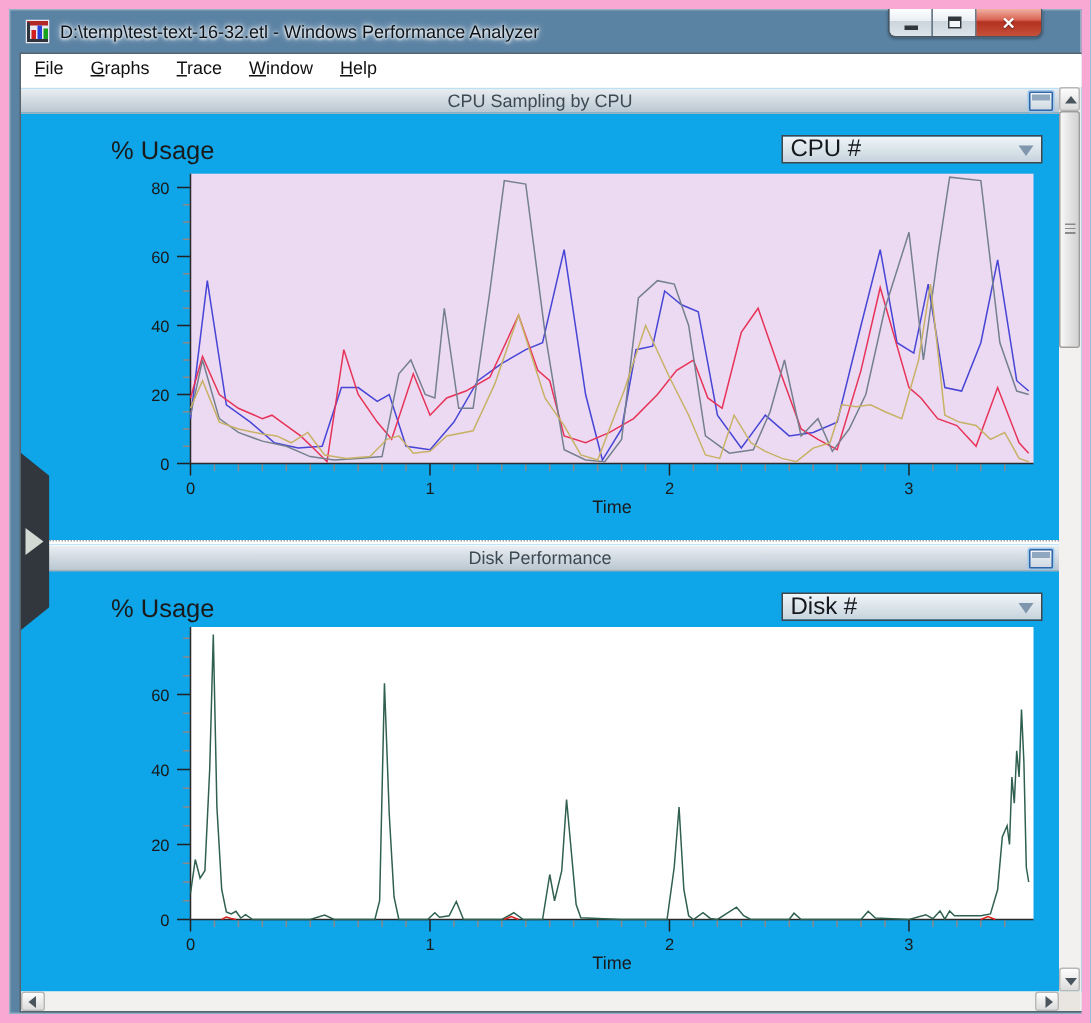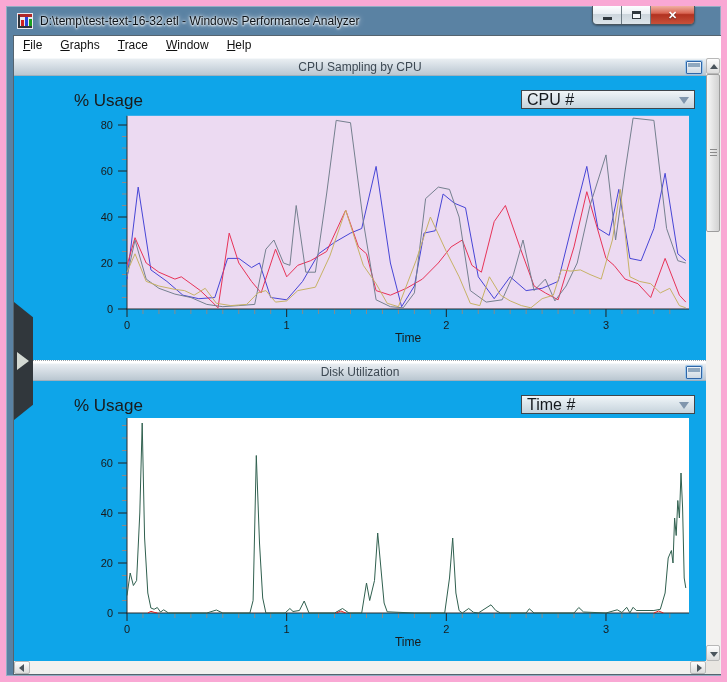--- a/index.html
+++ b/index.html
@@ -230,21 +230,21 @@
         <div class="usage-label">% Usage</div>
         <div class="dropdown">
           <span>CPU #</span>
           <div class="dd-arrow"></div>
         </div>
       </div>
 
       <div class="splitter"></div>
 
       <div class="panel-header disk">
-        <span>Disk Utilization</span>
+        <span>Disk Performance</span>
         <div class="expand-btn">
             <div class="cap"></div>
           </div>
       </div>
 
       <div class="chart-region disk">
         <svg id="svg-disk" class="chart-svg" viewBox="0 0 692 280">
             <rect x="113" y="37" width="562" height="195" fill="#ffffff"></rect>
             <line x1="108" y1="219.5" x2="113" y2="219.5" stroke="#8a8a8a" stroke-width="1"></line>
             <line x1="108" y1="207" x2="113" y2="207" stroke="#8a8a8a" stroke-width="1"></line>
@@ -308,21 +308,21 @@
             <line x1="113" y1="37" x2="113" y2="232" stroke="#2a2a2a" stroke-width="1"></line>
             <line x1="112" y1="232" x2="675" y2="232" stroke="#2a2a2a" stroke-width="1"></line>
             <polyline points="113.0,214.5 116.2,192.0 119.4,204.5 122.6,199.5 125.8,132.0 128.2,42.0 130.6,157.0 133.8,212.0 136.9,227.0 140.1,228.3 143.3,226.5 146.5,231.0 149.7,228.8 154.5,232.0 192.8,232.0 202.4,229.0 208.8,232.0 235.9,232.0 239.1,219.5 242.3,74.5 245.5,162.0 248.7,217.0 251.9,232.0 271.1,232.0 275.9,227.5 279.0,230.5 285.4,229.5 290.2,220.0 295.0,232.0 320.6,232.0 328.5,227.5 334.9,232.0 347.7,232.0 352.5,202.0 355.7,219.5 360.5,199.5 363.7,152.0 366.9,187.0 370.1,222.0 373.2,230.8 400.4,232.0 430.7,232.0 435.5,197.0 438.7,157.0 441.9,212.0 445.1,229.5 448.3,232.0 454.7,227.5 459.5,231.3 464.3,232.0 477.0,223.8 481.8,229.5 486.6,232.0 512.1,232.0 515.3,227.8 520.1,232.0 560.0,232.0 564.8,226.5 569.6,231.0 592.0,232.0 603.2,228.8 607.9,231.5 612.7,226.3 615.9,231.8 619.1,226.3 622.3,229.5 639.9,229.5 646.3,228.3 651.1,212.0 654.2,177.0 657.4,169.5 659.0,182.0 660.6,137.0 662.2,154.5 663.8,119.5 665.4,137.0 667.0,92.0 668.6,127.0 670.2,197.0 671.8,207.0" fill="none" stroke="#30604f" stroke-width="1"></polyline>
             <polyline points="133.8,232.0 136.9,230.3 140.1,231.3 143.3,232.0" fill="none" stroke="#dd2222" stroke-width="1"></polyline>
             <polyline points="322.2,232.0 326.9,230.0 331.7,232.0" fill="none" stroke="#dd2222" stroke-width="1"></polyline>
             <polyline points="639.9,232.0 644.7,230.0 649.5,232.0" fill="none" stroke="#dd2222" stroke-width="1"></polyline>
             <text x="394" y="265" text-anchor="middle" font-size="12" fill="#1a1a1a" font-family="&quot;Liberation Sans&quot;, sans-serif">Time</text>
           </svg>
         <div class="usage-label">% Usage</div>
         <div class="dropdown">
-          <span>Time #</span>
+          <span>Disk #</span>
           <div class="dd-arrow"></div>
         </div>
       </div>
 
       <div class="flyout-tab">
         <div class="flyout-arrow"></div>
       </div>
     </div>
 
     <div class="vscroll">

